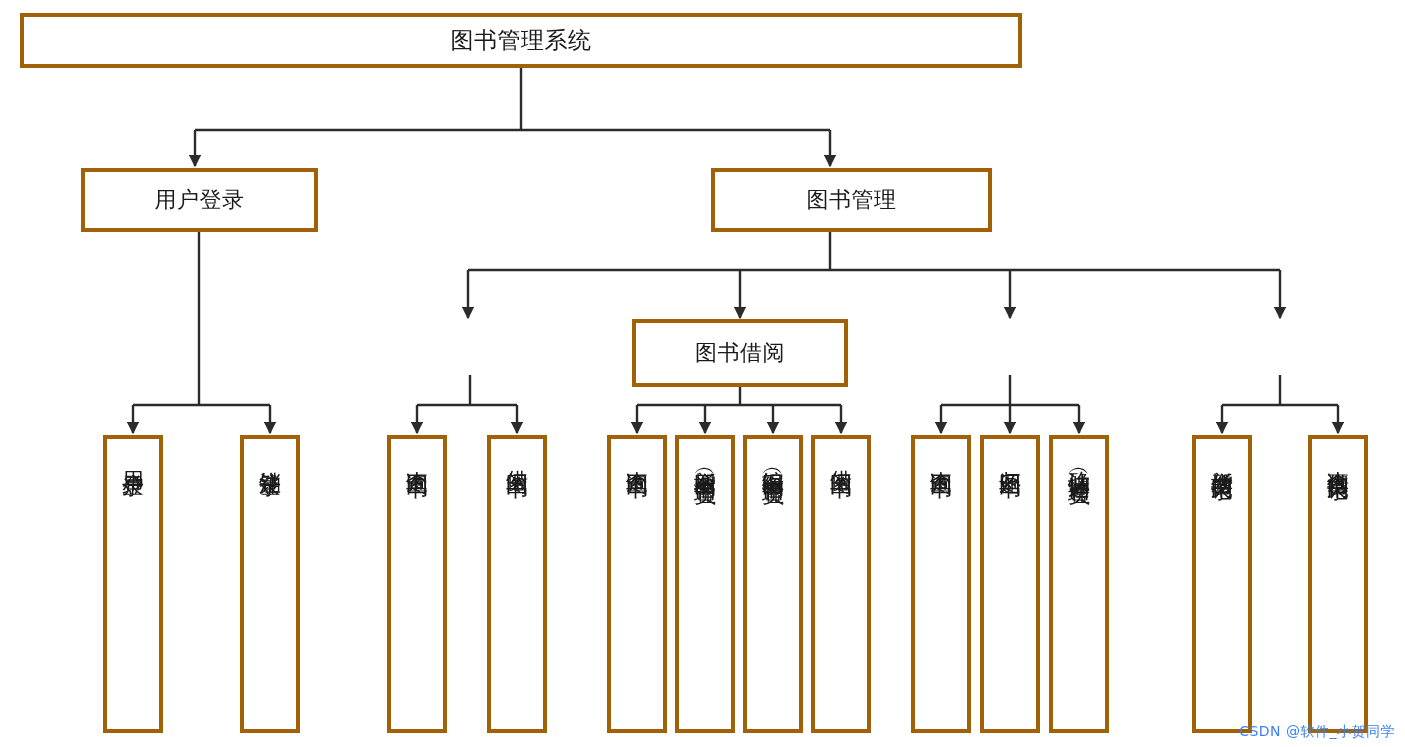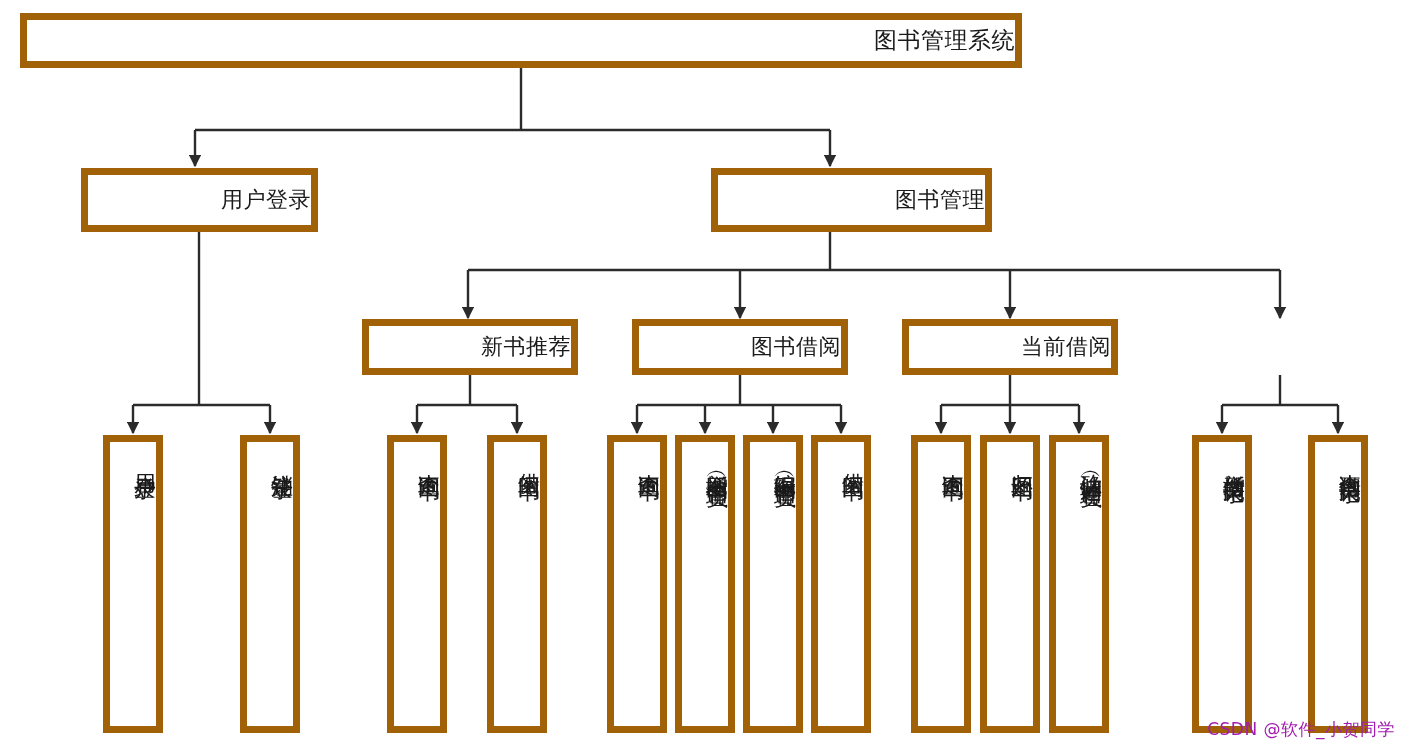--- a/index.html
+++ b/index.html
@@ -21,24 +21,24 @@
     position: absolute;
     left: 0;
     top: 0;
     width: 1405px;
     height: 747px;
   }
   .node {
     position: absolute;
     box-sizing: border-box;
     background: #ffffff;
-    border: 7px solid #a16207;
+    border: 4px solid #a16207;
     display: flex;
     align-items: center;
-    justify-content: flex-end;
+    justify-content: center;
     z-index: 3;
   }
   .node .label {
     color: #1a1a1a;
     line-height: 1.18;
     text-align: center;
     white-space: pre;
   }
   .node.horiz .label {
     font-size: 22px;
@@ -55,22 +55,22 @@
     letter-spacing: 2px;
     line-height: 1;
   }
   .node.root .label {
     font-size: 23px;
   }
   #watermark {
     position: absolute;
     right: 10px;
     bottom: 6px;
-    font-size: 17px;
-    color: #a21caf;
+    font-size: 14px;
+    color: #3b82f6;
     letter-spacing: 0.5px;
     z-index: 6;
     white-space: pre;
   }
 </style>
 </head>
 <body>
 
 <div id="canvas">
 
@@ -127,31 +127,25 @@
   </div>
 
   <div class="node horiz" style="left:81px; top:168px; width:237px; height:64px;">
     <span class="label">用户登录</span>
   </div>
 
   <div class="node horiz" style="left:711px; top:168px; width:281px; height:64px;">
     <span class="label">图书管理</span>
   </div>
 
-  <div class="node horiz" style="left:362px; top:319px; width:216px; height:56px;">
-    <span class="label">新书推荐</span>
-  </div>
-
-  <div class="node horiz" style="left:632px; top:319px; width:216px; height:56px;">
+
+  <div class="node horiz" style="left:632px; top:319px; width:216px; height:68px;">
     <span class="label">图书借阅</span>
   </div>
 
-  <div class="node horiz" style="left:902px; top:319px; width:216px; height:56px;">
-    <span class="label">当前借阅</span>
-  </div>
 
 
   <div class="node vert" style="left:103px; top:435px; width:60px; height:298px;">
     <span class="label">用户登录</span>
   </div>
 
   <div class="node vert" style="left:240px; top:435px; width:60px; height:298px;">
     <span class="label">注销登录</span>
   </div>
 

